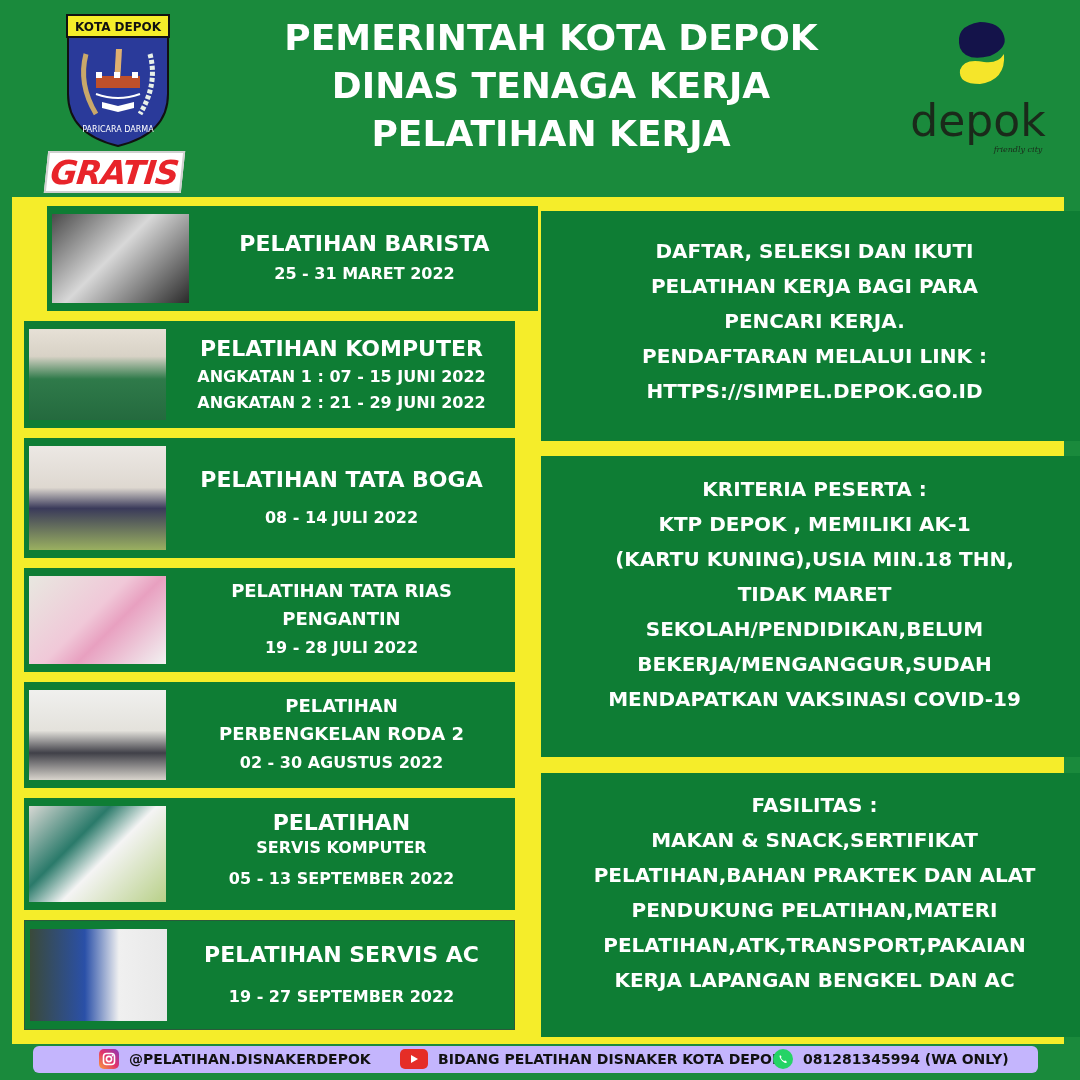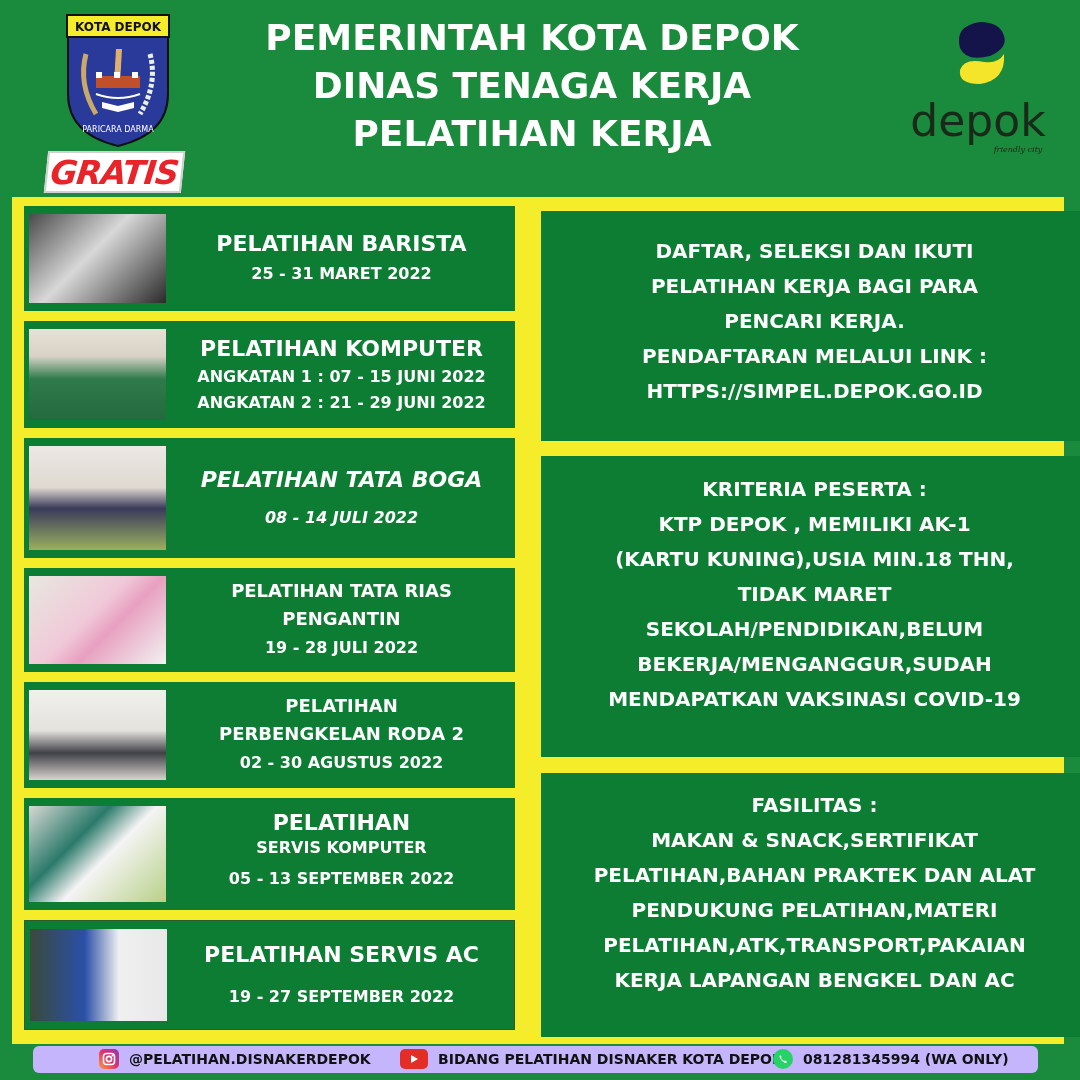--- a/index.html
+++ b/index.html
@@ -18,21 +18,21 @@
   }
   .gratis {
     left: 46px; top: 151px; width: 137px; height: 42px;
     background: #fff; border: 2px solid #d0d0d0;
     display: flex; align-items: center; justify-content: center;
     font-family: "DejaVu Sans", sans-serif; font-weight: bold; font-style: italic;
     font-size: 33px; color: #e8242a; letter-spacing: -1px;
     transform: skewX(-6deg);
   }
   .title {
-    left: 217px; top: 14px; width: 630px;
+    left: 236px; top: 14px; width: 630px;
     text-align: center; font-weight: bold; font-size: 36px; line-height: 48px;
     letter-spacing: 0px;
   }
   .title div { white-space: nowrap; }
   .logo {
     left: 900px; top: 18px; width: 160px; height: 140px;
   }
 
   
   .panel {
@@ -109,38 +109,38 @@
   <svg width="160" height="140" viewBox="0 0 160 140">
     <path d="M80 4 Q54 8 60 30 Q66 44 90 38 Q108 30 104 18 Q100 4 80 4 Z" fill="#14134a"></path>
     <path d="M104 36 Q106 62 80 66 Q58 66 60 52 Q64 40 84 44 Q98 46 104 36 Z" fill="#f5e52a"></path>
     <text x="78" y="118" text-anchor="middle" font-family="DejaVu Sans, sans-serif" font-size="44" fill="#1a2a1a">depok</text>
     <text x="118" y="134" text-anchor="middle" font-family="DejaVu Serif, serif" font-style="italic" font-size="8" fill="#1a2a1a">friendly city</text>
   </svg>
 </div>
 
 <div class="abs panel"></div>
 
-<div class="card left-card" style="top:206px;height:105px;">
+<div class="card left-card" style="top:206px;height:105px;margin-left:23px;">
   <div class="photo" style="background:linear-gradient(135deg,#4a4a4a,#d8d8d8 45%,#2a2a2a);"></div>
   <div class="left-text">
     <div class="t-big">PELATIHAN BARISTA</div>
     <div class="t-sm">25 - 31 MARET 2022</div>
   </div>
 </div>
 
 <div class="card left-card" style="top:321px;height:107px;">
   <div class="photo" style="background:linear-gradient(180deg,#e6e0d6 0%,#d8d2c6 30%,#2f7a4a 55%,#246a3e 100%);"></div>
   <div class="left-text">
     <div class="t-big">PELATIHAN KOMPUTER</div>
     <div class="t-sm" style="line-height:26px">ANGKATAN 1 : 07 - 15 JUNI 2022</div>
     <div class="t-sm" style="line-height:26px">ANGKATAN 2 : 21 - 29 JUNI 2022</div>
   </div>
 </div>
 
-<div class="card left-card" style="top:438px;height:120px;font-style:italic;">
+<div class="card left-card" style="top:438px;height:120px;">
   <div class="photo" style="background:linear-gradient(180deg,#ece8e4 0%,#ded8d0 40%,#3a3a5a 60%,#9ab060 100%);"></div>
   <div class="left-text">
     <div class="t-big" style="line-height:40px">PELATIHAN TATA BOGA</div>
     <div class="t-sm" style="line-height:36px">08 - 14 JULI 2022</div>
   </div>
 </div>
 
 <div class="card left-card" style="top:568px;height:104px;">
   <div class="photo" style="background:linear-gradient(135deg,#e8e8e0 0%,#f0c8d8 45%,#e8a0c0 60%,#f2f2f2 100%);"></div>
   <div class="left-text">

